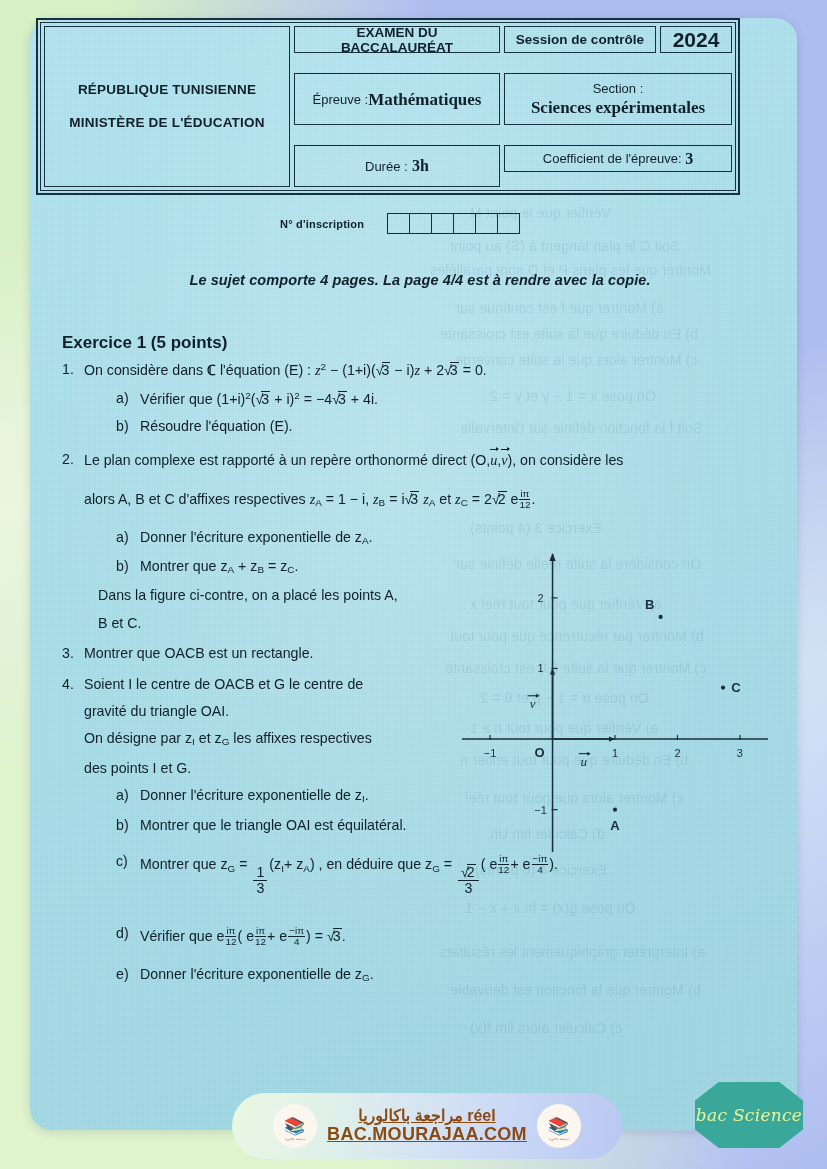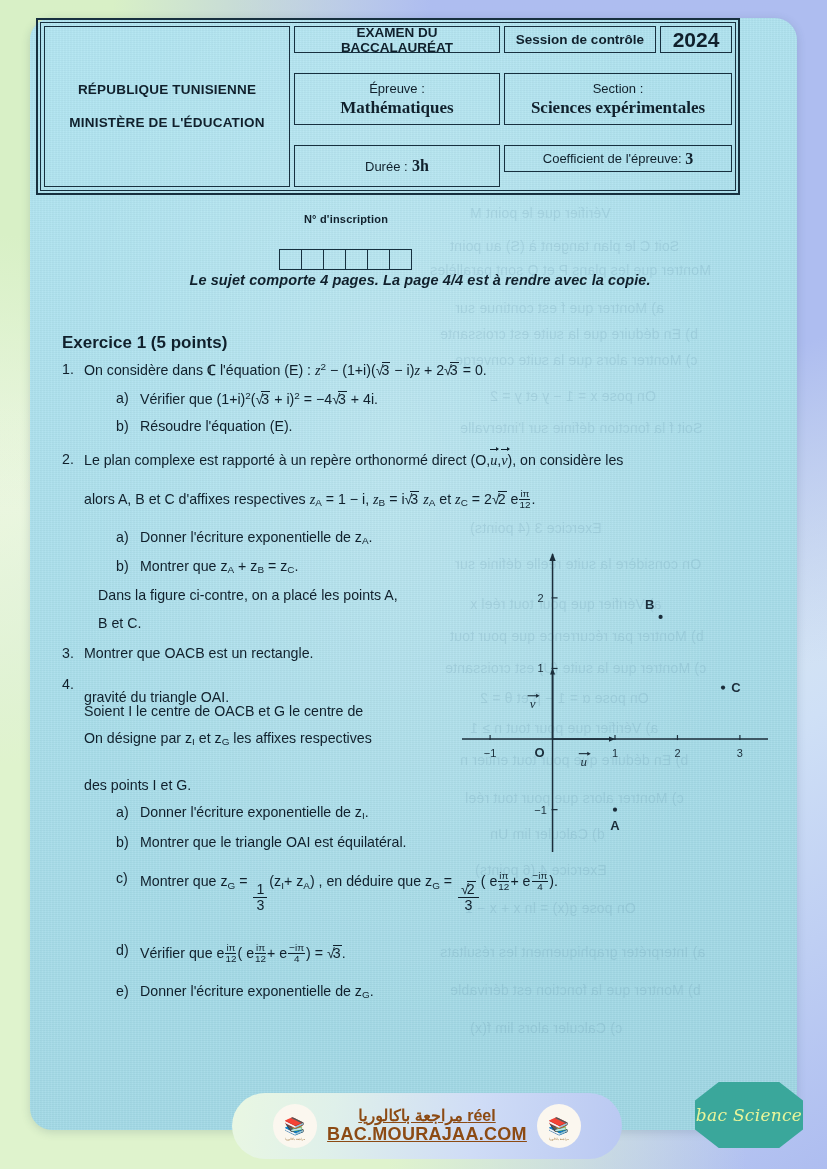--- a/index.html
+++ b/index.html
@@ -113,21 +113,21 @@
   .hdr-right {
     flex: 1;
     display: flex;
     flex-direction: column;
     gap: 20px;
   }
   .hdr-row { display: flex; gap: 4px; }
   .r1-a { flex: 0 0 206px; font-weight: bold; font-size: 13.5px; height: 27px; }
   .r1-b { flex: 0 0 152px; font-weight: bold; font-size: 13.5px; height: 27px; }
   .r1-c { flex: 1; font-weight: bold; font-size: 21px; height: 27px; }
-  .r2-a { flex: 0 0 206px; height: 52px; flex-direction: column; }
+  .r2-a { flex: 0 0 206px; height: 52px; flex-direction: row; }
   .r2-b { flex: 1; height: 52px; flex-direction: column; }
   .r3-a { flex: 0 0 206px; height: 42px; }
   .r3-b { flex: 1; height: 27px; font-size: 13px; }
   .sub-small { font-size: 13px; }
   .sub-big {
     font-family: "Liberation Serif", serif;
     font-weight: bold;
     font-size: 17px;
     margin-top: 2px;
   }
@@ -138,21 +138,20 @@
   }
 
   
   .insc {
     position: absolute;
     left: 280px;
     top: 213px;
     display: flex;
     align-items: center;
     gap: 24px;
-    flex-direction: column;
   }
   .insc-label { font-weight: bold; font-size: 11px; letter-spacing: .2px; }
   .insc-boxes { display: flex; }
   .insc-boxes span {
     display: block;
     width: 23px;
     height: 21px;
     border: 1px solid #17303f;
     margin-left: -1px;
     box-sizing: border-box;
@@ -486,26 +485,26 @@
     </div>
 
     <div class="q" style="margin-top:16px;">
       <div class="num">3.</div>
       <div class="body narrow">Montrer que OACB est un rectangle.</div>
     </div>
 
     <div class="q" style="margin-top:17px;">
       <div class="num">4.</div>
       <div class="body">
+        <div class="narrow">Soient I le centre de OACB et G le centre de</div>
         <div class="narrow" style="margin-top:13px;">gravité du triangle OAI.</div>
-        <div class="narrow">Soient I le centre de OACB et G le centre de</div>
         <div class="narrow" style="margin-top:13px;">
           <span>On désigne par z</span><sub class="v">I</sub> <span>et z</span><sub class="v">G</sub> <span>les affixes respectives</span>
         </div>
-        <div class="narrow" style="margin-top:30px;">des points I et G.</div>
+        <div class="narrow" style="margin-top:13px;">des points I et G.</div>
 
         <div class="sub">
           <div class="let">a)</div>
           <div class="body"><span>Donner l'écriture exponentielle de z</span><sub class="v">I</sub><span>.</span></div>
         </div>
 
         <div class="sub">
           <div class="let">b)</div>
           <div class="body">Montrer que le triangle OAI est équilatéral.</div>
         </div>

